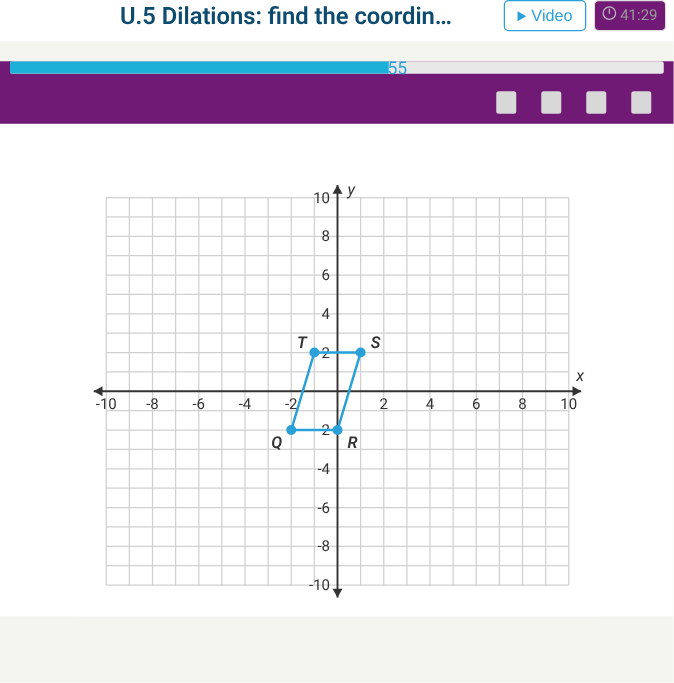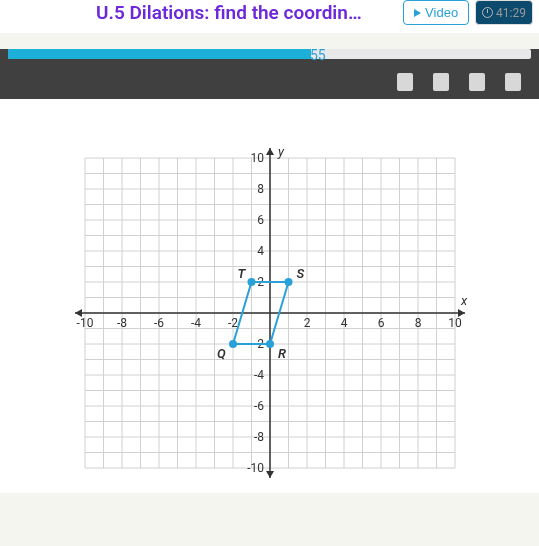--- a/index.html
+++ b/index.html
@@ -14,21 +14,21 @@
     .header {
       display: flex;
       align-items: center;
       justify-content: space-between;
       padding: 0 6px 8px 6px;
       background: #fff;
     }
     .title {
       font-size: 19px;
       font-weight: 600;
-      color: #6d28d9;
+      color: #0c4a6e;
       white-space: nowrap;
       overflow: hidden;
       text-overflow: ellipsis;
       flex: 1;
       padding-left: 90px;
     }
     .header-buttons {
       display: flex;
       gap: 6px;
     }
@@ -39,32 +39,32 @@
       border: 1px solid #2aa0d8;
       color: #2aa0d8;
       background: #fff;
       padding: 4px 10px;
       border-radius: 4px;
       font-size: 13px;
       cursor: pointer;
     }
     .timer-btn {
       display: flex;
-      align-items: center;
+      align-items: flex-start;
       gap: 3px;
       border: 1px solid #ddd;
       color: #999;
-      background: #0c4a6e;
+      background: #701a75;
       padding: 4px 6px;
       border-radius: 4px;
       font-size: 12px;
     }
     .progress-area {
       padding: 0 8px 8px 8px;
-      background: #404040;
+      background: #701a75;
       position: relative;
     }
     .progress-label {
       text-align: center;
       color: #2aa0d8;
       font-size: 14px;
       margin-bottom: 2px;
       position: absolute;
       left: 310px;
       top: -2px;

